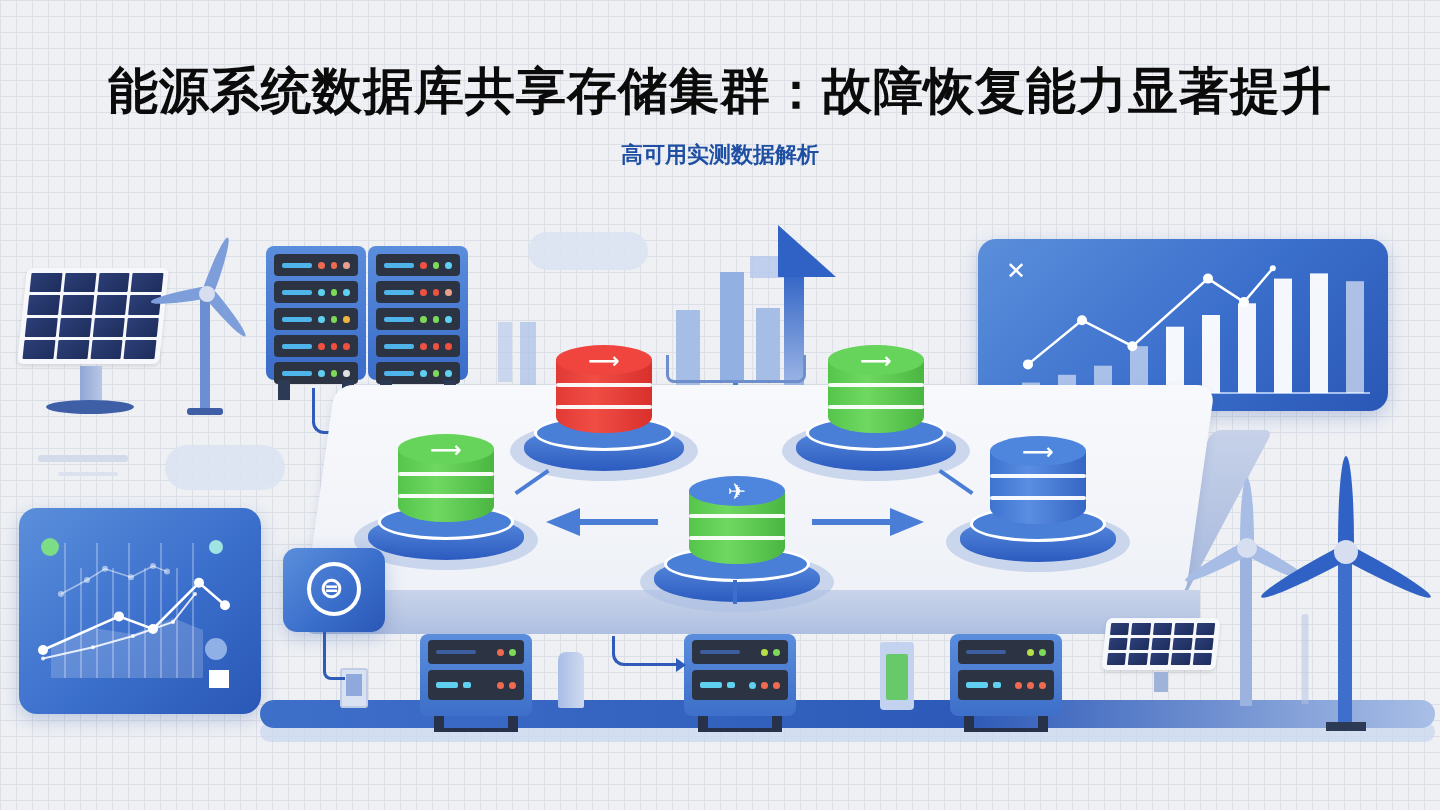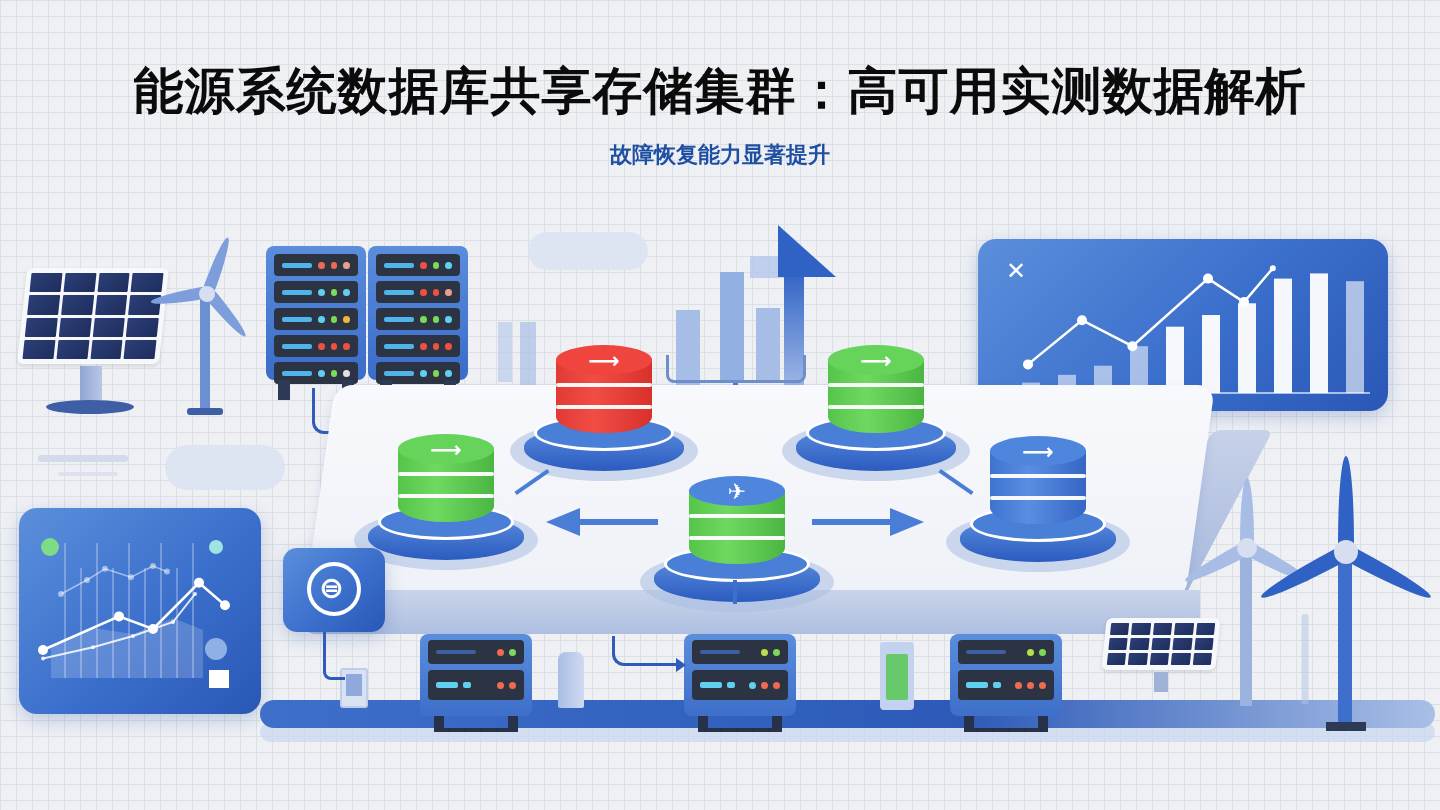--- a/index.html
+++ b/index.html
@@ -136,22 +136,22 @@
   .turbine .hub { position: absolute; border-radius: 50%; background: #d6def0; }
   .turbine .blade { position: absolute; border-radius: 50% 50% 50% 50% / 90% 90% 10% 10%; transform-origin: 50% 100%; }
 
   .cloud { position: absolute; background: #dbe3f1; border-radius: 40px; opacity: .85; }
   .arrow-line { position: absolute; background: #4a7dd6; }
   .connector { position: absolute; border: 3px solid #2f5cb8; }
 </style>
 </head>
 <body>
 
-<div class="title">能源系统数据库共享存储集群：高可用实测数据解析</div>
-<div class="subtitle">故障恢复能力显著提升</div>
+<div class="title">能源系统数据库共享存储集群：故障恢复能力显著提升</div>
+<div class="subtitle">高可用实测数据解析</div>
 
 <div class="cloud" style="left:528px;top:232px;width:120px;height:38px;"></div>
 <div class="cloud" style="left:165px;top:445px;width:120px;height:45px;"></div>
 <div class="abs" style="left:38px;top:455px;width:90px;height:7px;background:#d3dbea;border-radius:3px;"></div>
 <div class="abs" style="left:58px;top:472px;width:60px;height:4px;background:#dbe2ee;border-radius:3px;"></div>
 
 <div class="solar" style="left:22px;top:268px;width:142px;height:96px;">
   <div class="grid" id="solar-left" style="grid-template-columns:repeat(4,1fr);grid-template-rows:repeat(4,1fr);">
       <div class="cell"></div>
       <div class="cell"></div>

